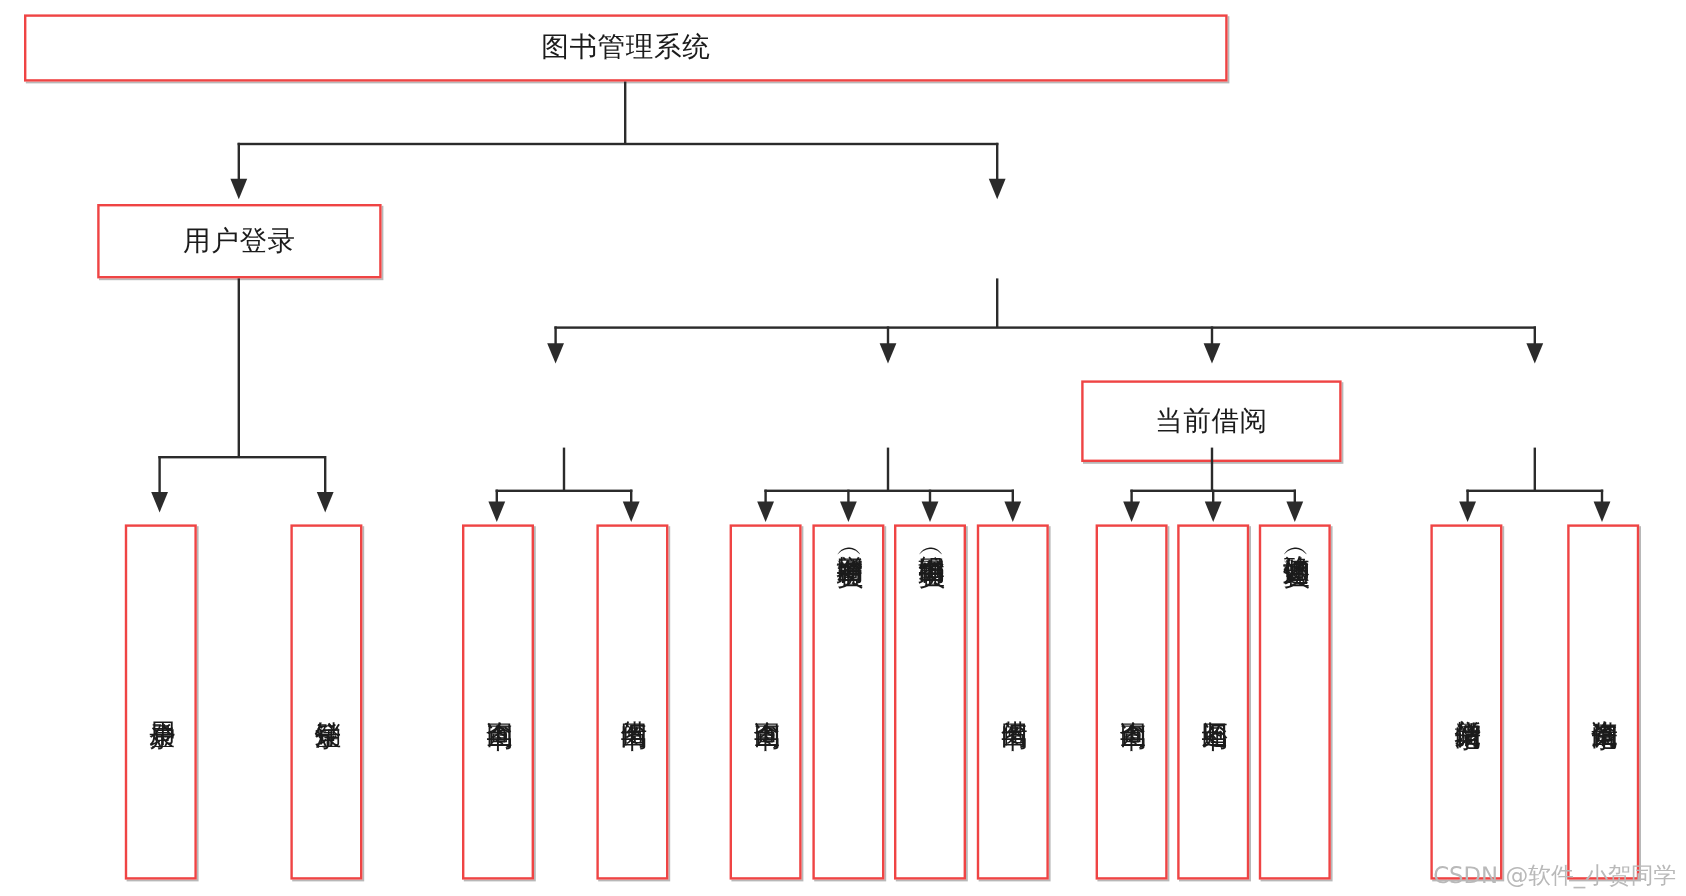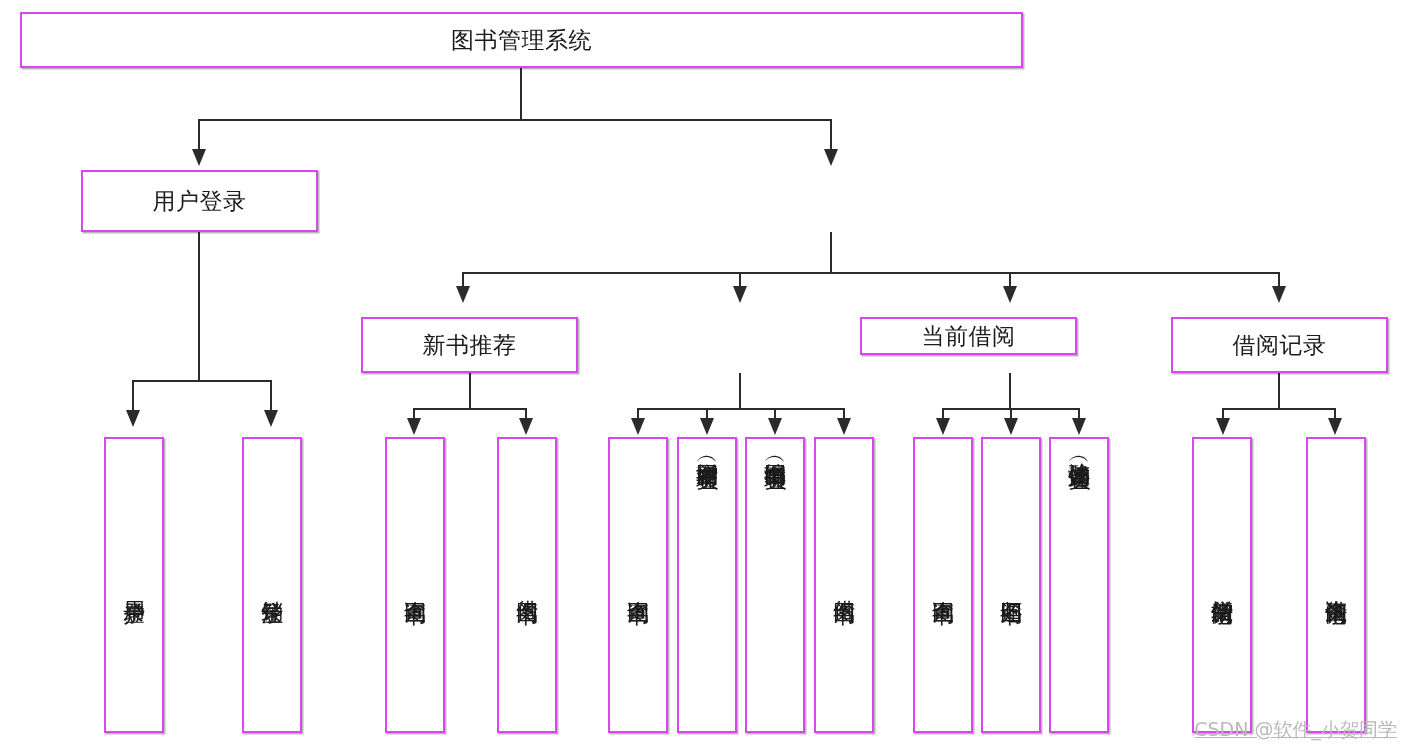--- a/index.html
+++ b/index.html
@@ -16,21 +16,21 @@
     width: 1405px;
     height: 747px;
     background: #ffffff;
     overflow: hidden;
   }
   
   .node {
     position: absolute;
     box-sizing: border-box;
     background: #ffffff;
-    border: 2px solid #d946ef;
+    border: 2px solid #ef4444;
     box-shadow: 1.5px 1.5px 0 rgba(0,0,0,0.28);
     display: flex;
     align-items: center;
     justify-content: center;
     color: #1b1b1b;
   }
   .node .label {
     line-height: 1.05;
     white-space: nowrap;
   }
@@ -79,21 +79,20 @@
 
   
   #watermark {
     position: absolute;
     right: 8px;
     bottom: 4px;
     font-size: 19px;
     color: #b9b9b9;
     white-space: nowrap;
     font-family: "DejaVu Sans", "Liberation Sans", sans-serif;
-    text-decoration: underline;
   }
 </style>
 </head>
 <body>
 
 <div id="canvas">
 
   <div class="node root horiz" style="left:20px; top:12px; width:1003px; height:56px;">
     <span class="label">图书管理系统</span>
   </div>
@@ -123,28 +122,22 @@
   <div class="hline" style="left:462px; top:272px; width:818px; height:2px;"></div>
   <div class="vline" style="left:462px; top:272px; width:2px; height:28px;"></div>
   <div class="arrow" style="left:456px; top:286px;"></div>
   <div class="vline" style="left:739px; top:272px; width:2px; height:28px;"></div>
   <div class="arrow" style="left:733px; top:286px;"></div>
   <div class="vline" style="left:1009px; top:272px; width:2px; height:28px;"></div>
   <div class="arrow" style="left:1003px; top:286px;"></div>
   <div class="vline" style="left:1278px; top:272px; width:2px; height:28px;"></div>
   <div class="arrow" style="left:1272px; top:286px;"></div>
 
-  <div class="node horiz" style="left:361px; top:317px; width:217px; height:56px;">
-    <span class="label">新书推荐</span>
-  </div>
-  <div class="node horiz" style="left:860px; top:317px; width:217px; height:38px;">
+  <div class="node horiz" style="left:901px; top:317px; width:217px; height:68px;">
     <span class="label">当前借阅</span>
-  </div>
-  <div class="node horiz" style="left:1171px; top:317px; width:217px; height:56px;">
-    <span class="label">借阅记录</span>
   </div>
 
   <div class="vline" style="left:469px; top:373px; width:2px; height:36px;"></div>
   <div class="hline" style="left:413px; top:408px; width:114px; height:2px;"></div>
   <div class="vline" style="left:413px; top:408px; width:2px; height:14px;"></div>
   <div class="arrow" style="left:407px; top:418px;"></div>
   <div class="vline" style="left:525px; top:408px; width:2px; height:14px;"></div>
   <div class="arrow" style="left:519px; top:418px;"></div>
 
   <div class="vline" style="left:739px; top:373px; width:2px; height:36px;"></div>

